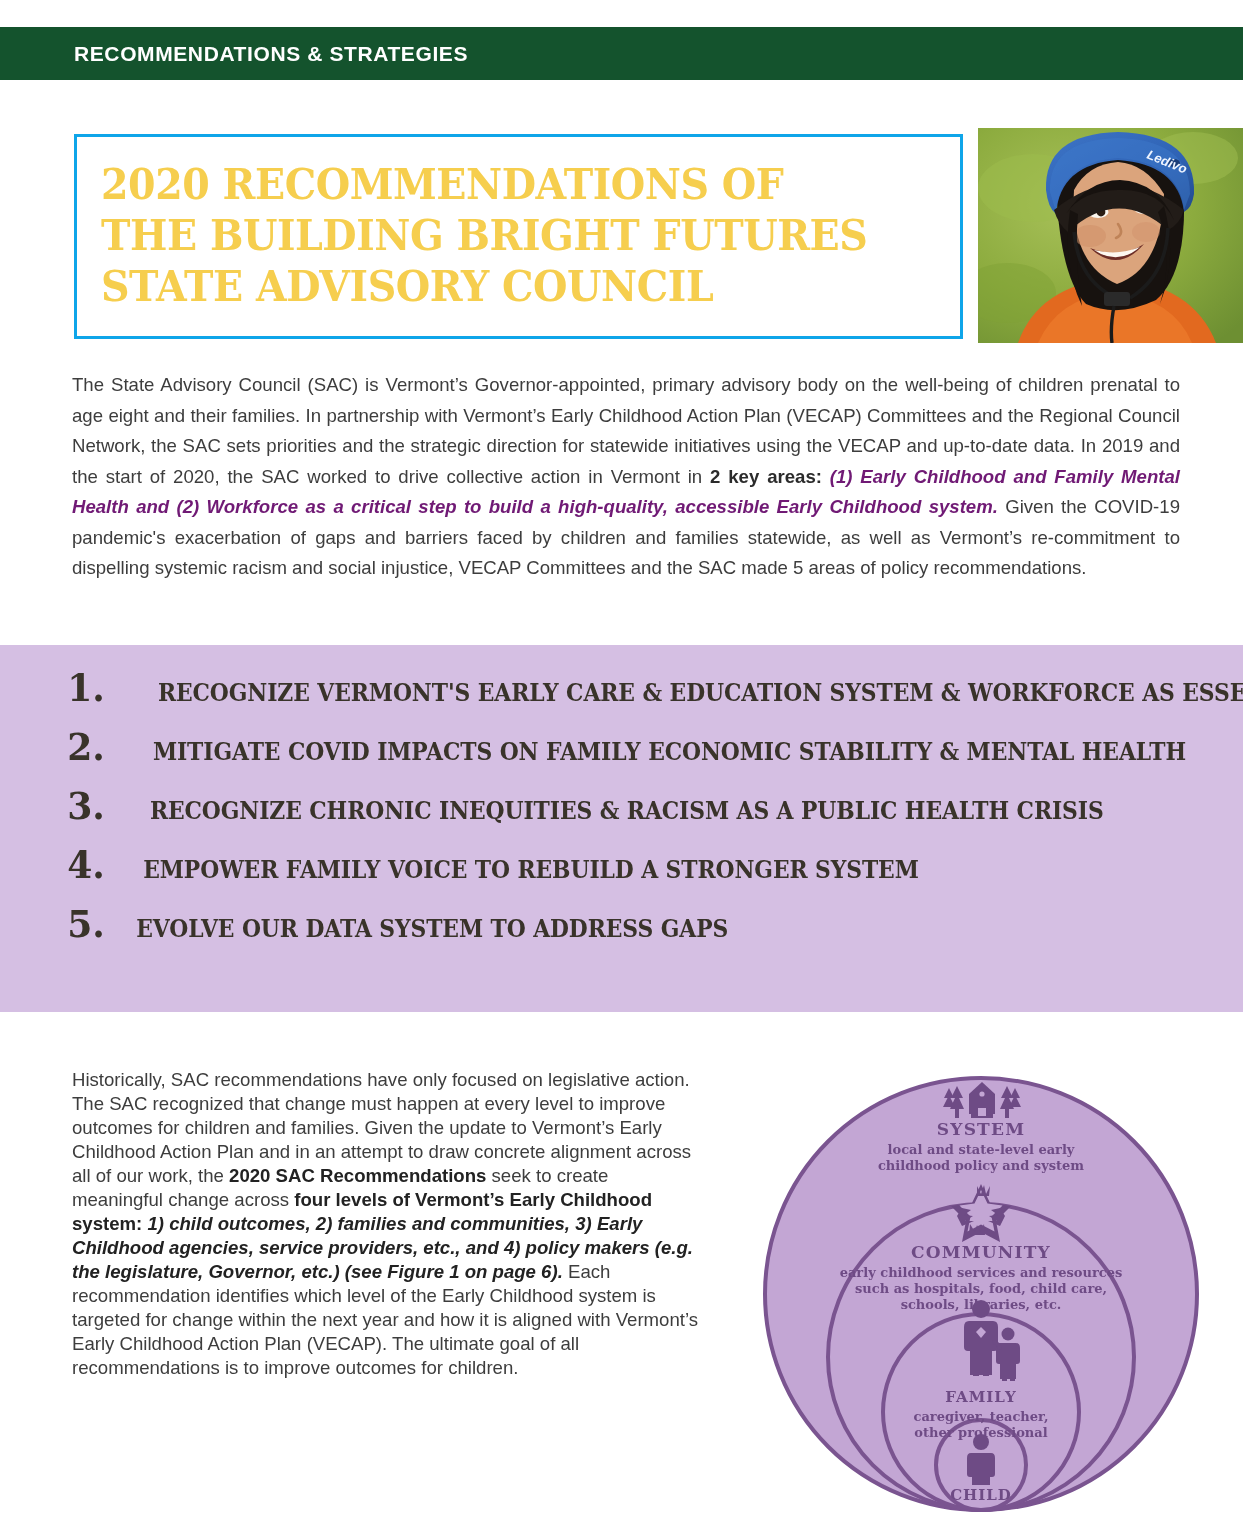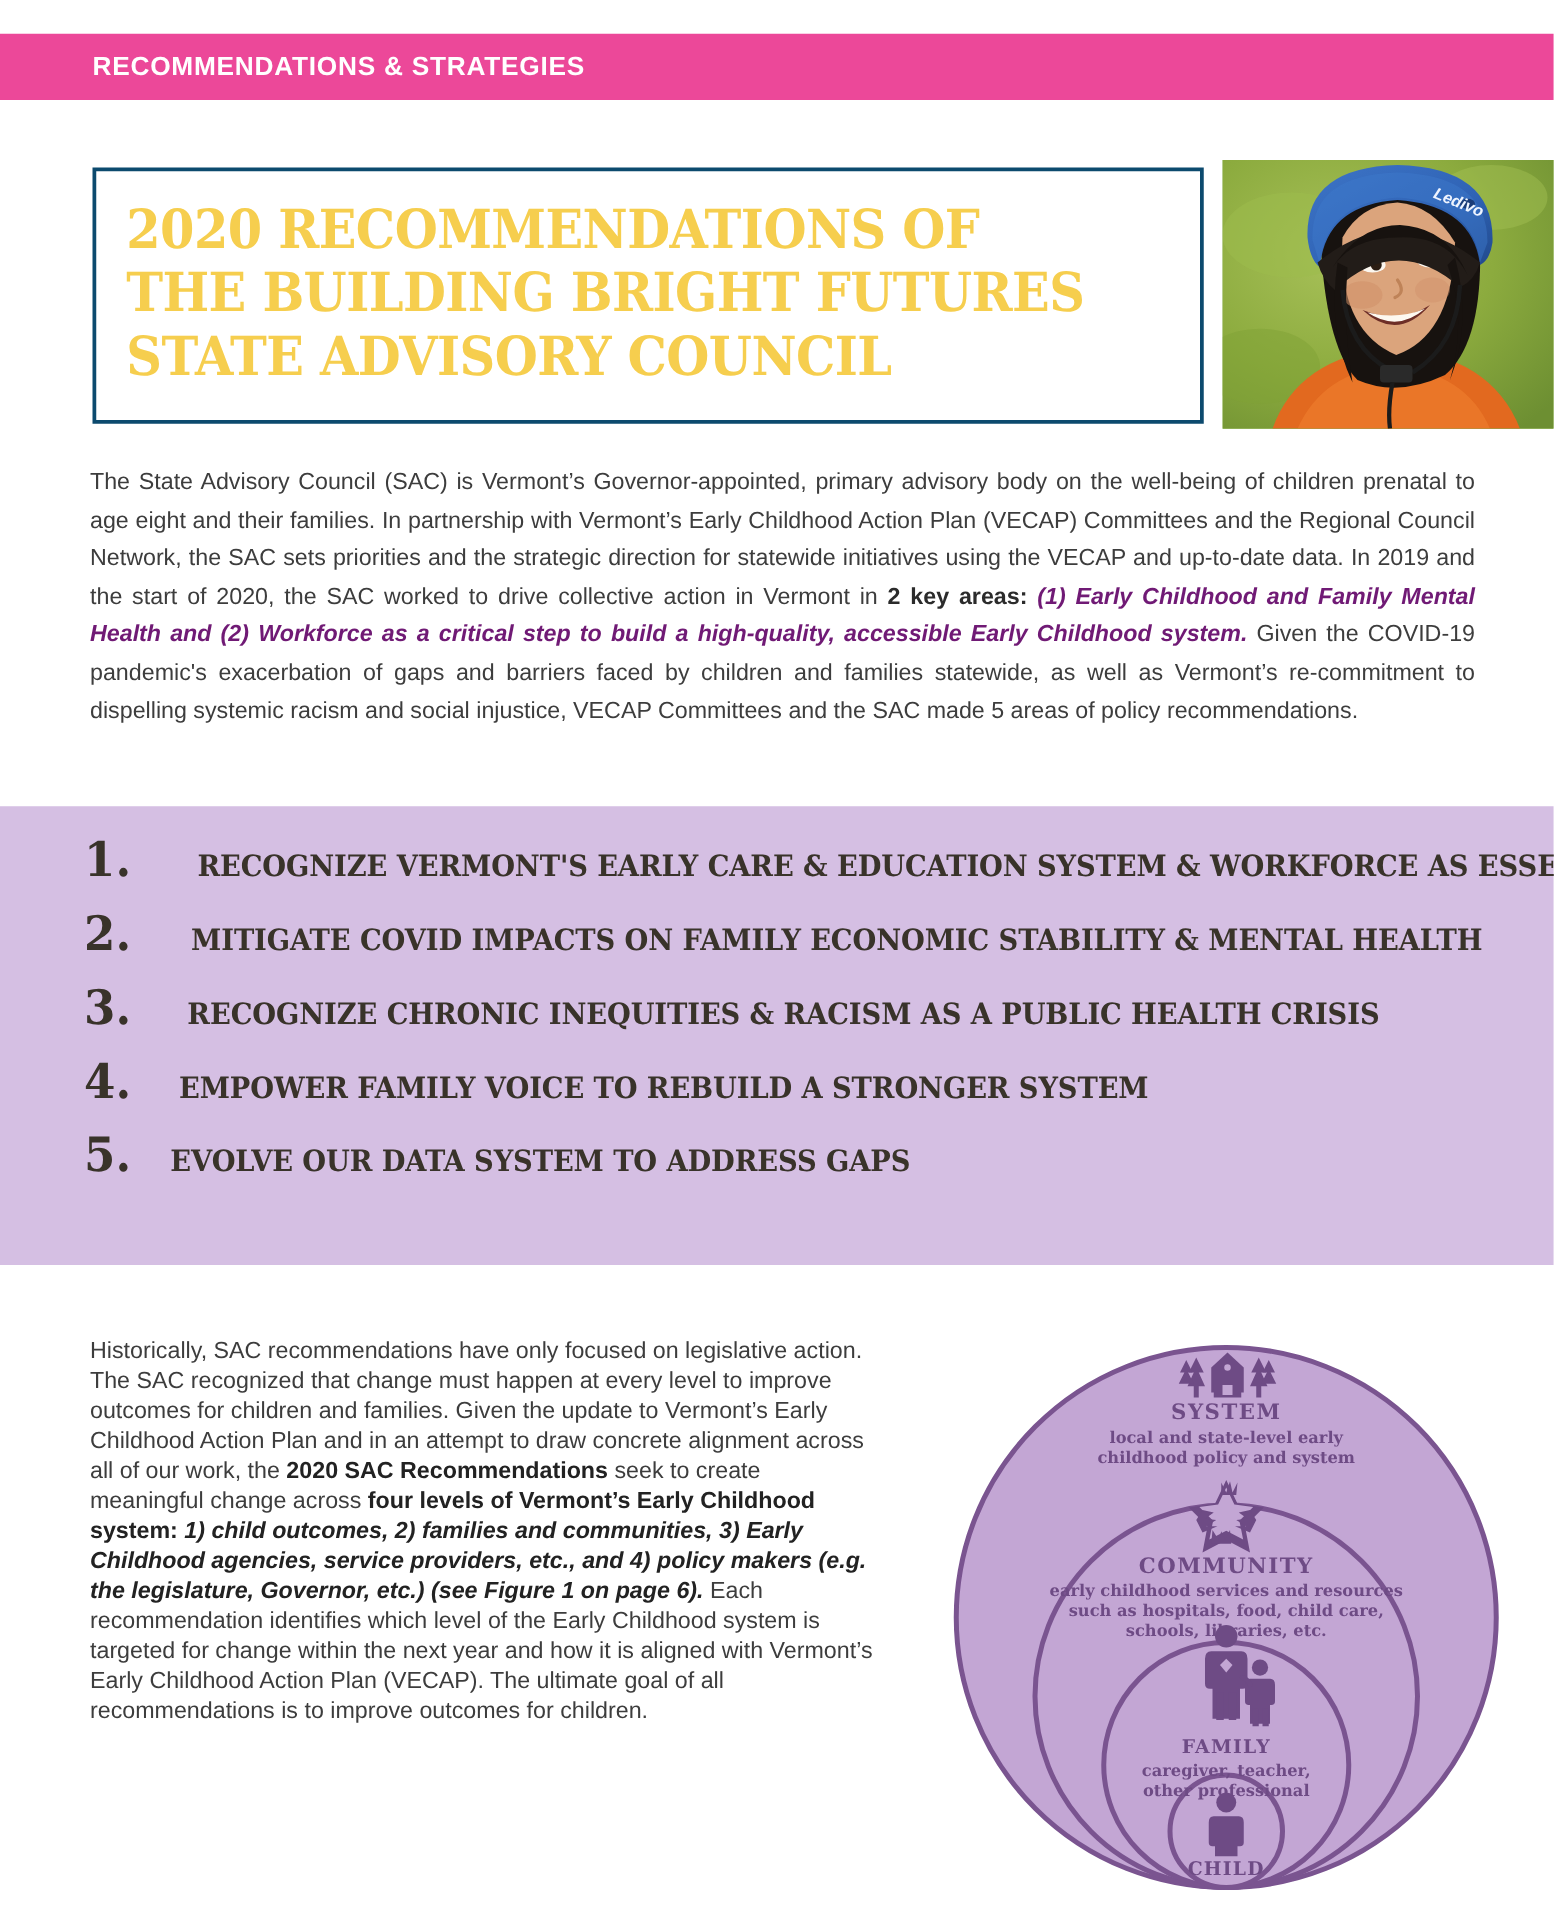--- a/index.html
+++ b/index.html
@@ -14,38 +14,38 @@
     position: relative;
     width: 1243px; height: 1536px;
     background: #ffffff;
   }
 
   
   .header-band {
     position: absolute;
     left: 0; top: 27px;
     width: 1243px; height: 53px;
-    background: #ec4899;
+    background: #14532d;
     display: flex; align-items: center;
   }
   .header-title {
     margin-left: 74px;
     color: #ffffff;
     font-family: "Liberation Sans", sans-serif;
     font-weight: bold;
     font-size: 21px;
     letter-spacing: 0.6px;
   }
 
   
   .title-box {
     position: absolute;
     left: 74px; top: 134px;
     width: 889px; height: 205px;
-    border: 3px solid #0c4a6e;
+    border: 3px solid #0ea5e9;
     padding: 22px 0 0 24px;
   }
   .title-line {
     color: #f6ce4e;
     font-family: "DejaVu Serif", serif;
     font-weight: bold;
     font-size: 43px;
     line-height: 51px;
     letter-spacing: -0.5px;
     transform: scaleX(0.92);

